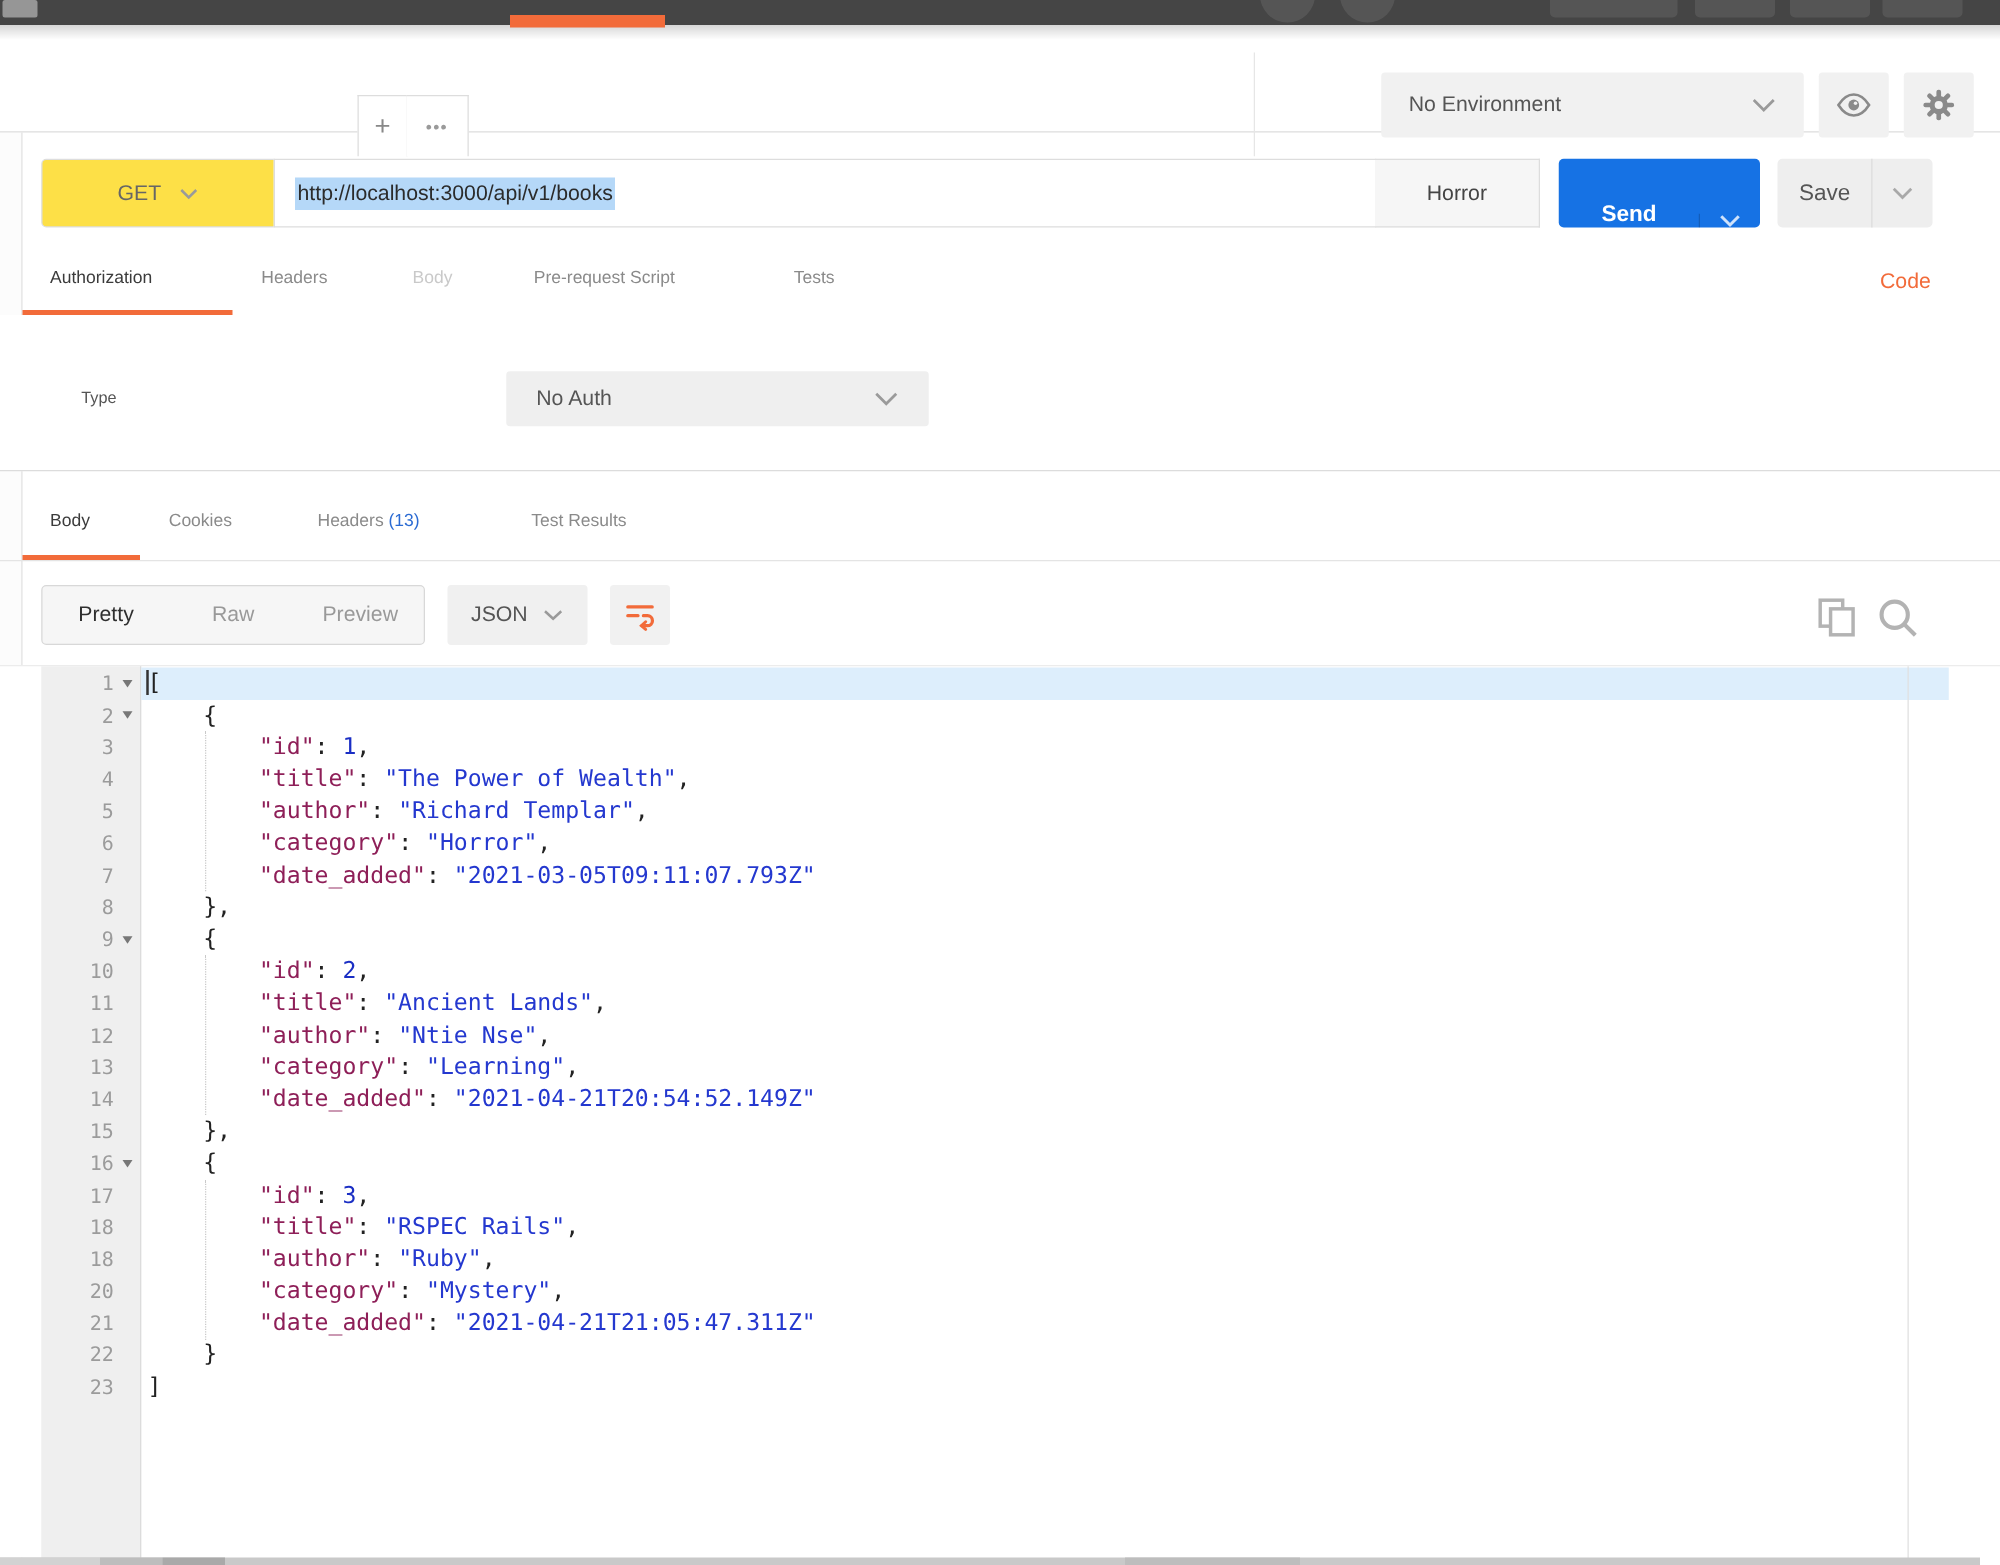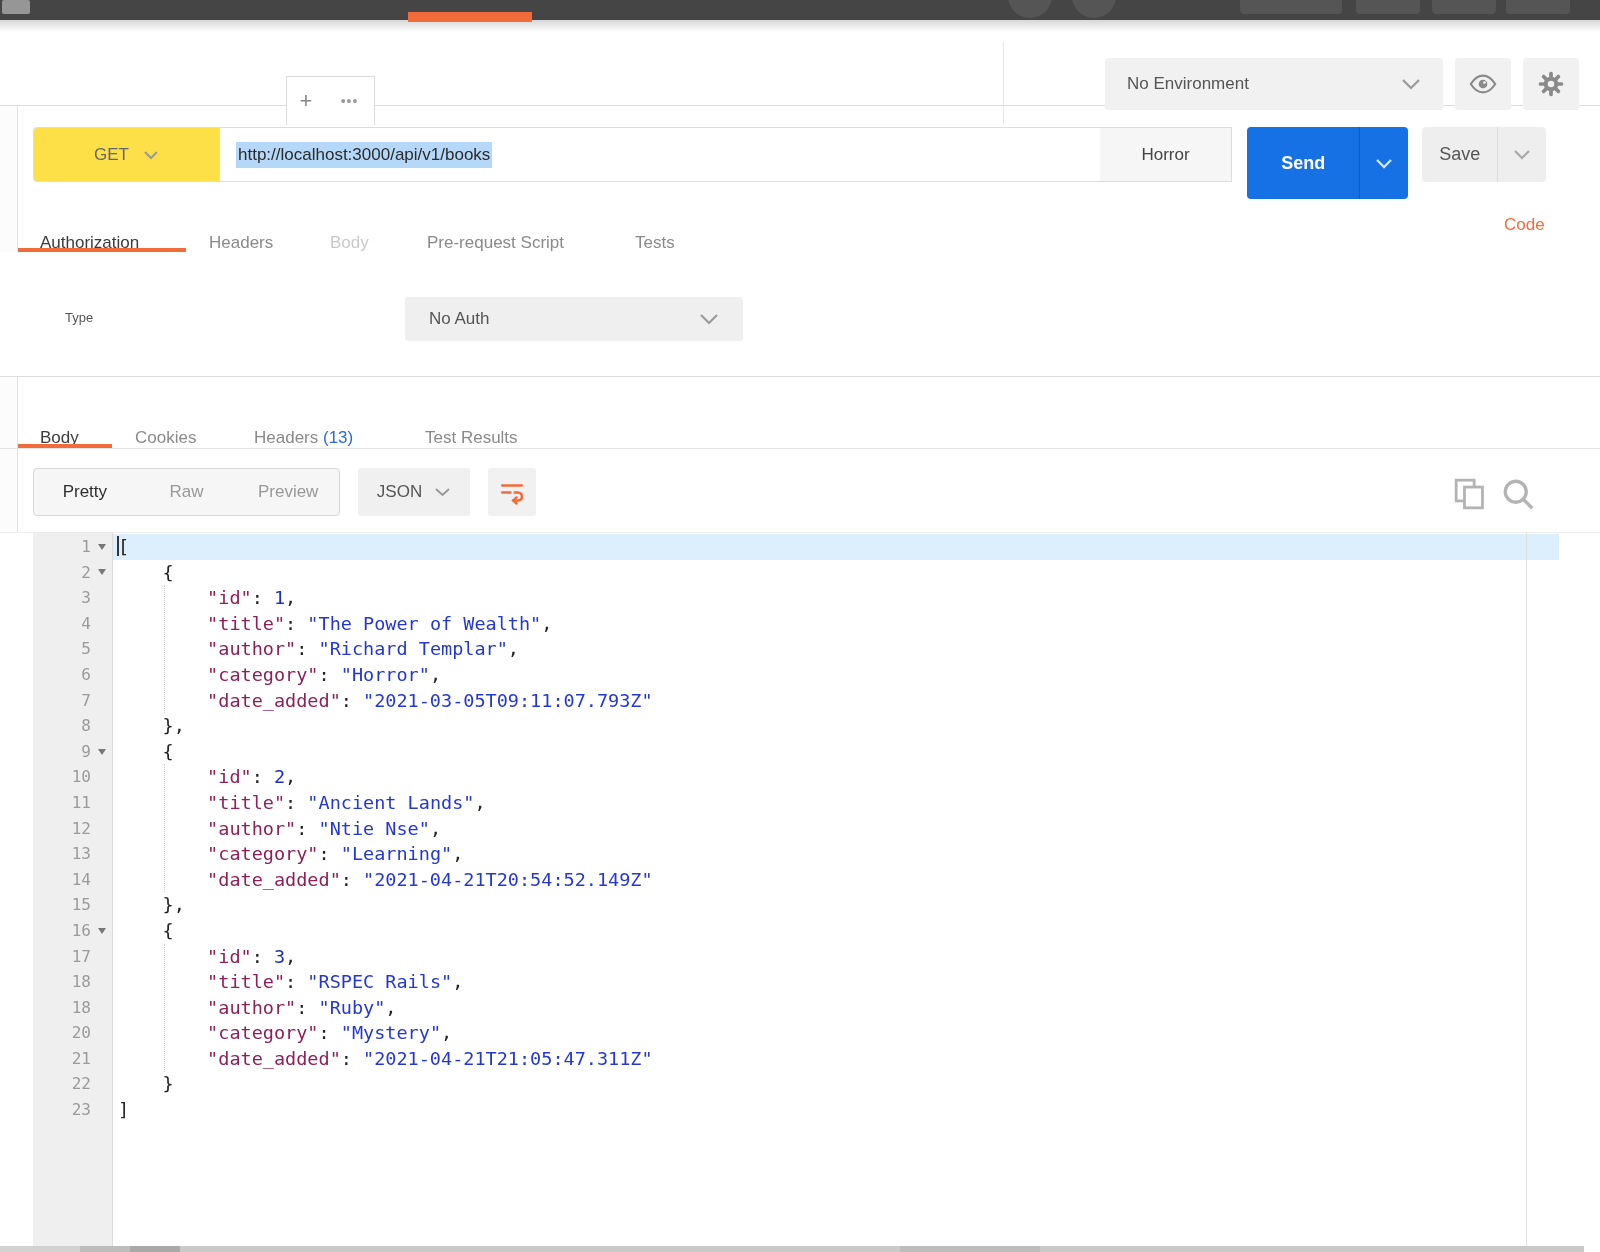--- a/index.html
+++ b/index.html
@@ -39,30 +39,30 @@
 
   
   .method-box{left:33px;top:127px;width:187px;height:55px;background:#fde047;border:1px solid #ddd;
     border-radius:4px 0 0 4px;display:flex;align-items:center;justify-content:center;gap:14px;
     font-size:17px;color:#666;box-sizing:border-box;}
   .url-input{left:219px;top:127px;width:882px;height:55px;background:#fff;border:1px solid #ddd;
     display:flex;align-items:center;padding:0 16px;box-sizing:border-box;font-size:17px;color:#2b2b2b;}
   .url-input .sel{background:#B5D8F8;padding:3px 2px;}
   .params-btn{left:1100px;top:127px;width:132px;height:55px;background:#f6f6f6;border:1px solid #ddd;border-left:none;
     display:flex;align-items:center;justify-content:center;font-size:17px;color:#444;box-sizing:border-box;}
-  .send-btn{left:1247px;top:127px;width:161px;height:72px;background:#1672E4;border-radius:4px;display:flex;}
+  .send-btn{left:1247px;top:127px;width:161px;height:55px;background:#1672E4;border-radius:4px;display:flex;align-items:flex-end;}
   .send-main{width:113px;display:flex;align-items:center;justify-content:center;color:#fff;font-weight:bold;font-size:18px;}
   .send-caret{width:48px;display:flex;align-items:center;justify-content:center;border-left:1px solid rgba(0,0,0,.18);}
   .save-btn{left:1422px;top:127px;width:124px;height:55px;background:#eeeeee;border-radius:4px;display:flex;}
   .save-main{width:76px;display:flex;align-items:center;justify-content:center;color:#555;font-size:18px;}
   .save-caret{width:48px;display:flex;align-items:center;justify-content:center;border-left:1px solid #dcdcdc;}
 
   
   .reqtabs{left:0;top:205px;width:1600px;height:47px;border-bottom:1px solid #e4e4e4;}
-  .rtab{position:absolute;top:28px;font-size:17px;color:#8a8a8a;}
+  .rtab{position:absolute;top:8px;font-size:14px;color:#8a8a8a;}
   .rtab.active{color:#3b3b3b;}
   .rtab.dim{color:#c9c9c9;}
   .underline{position:absolute;background:#F26B3A;height:4px;}
   .auth-underline{left:18px;top:248px;width:168px;}
   .code-link{left:1504px;top:215px;font-size:17px;color:#F26B3A;}
 
   
   .auth-section{left:0;top:252px;width:1600px;height:125px;background:#fff;border-bottom:1px solid #dcdcdc;box-sizing:border-box;}
   .type-label{left:65px;top:310px;font-size:13px;color:#555;}
   .noauth-select{left:405px;top:297px;width:338px;height:44px;background:#efefef;border-radius:3px;

